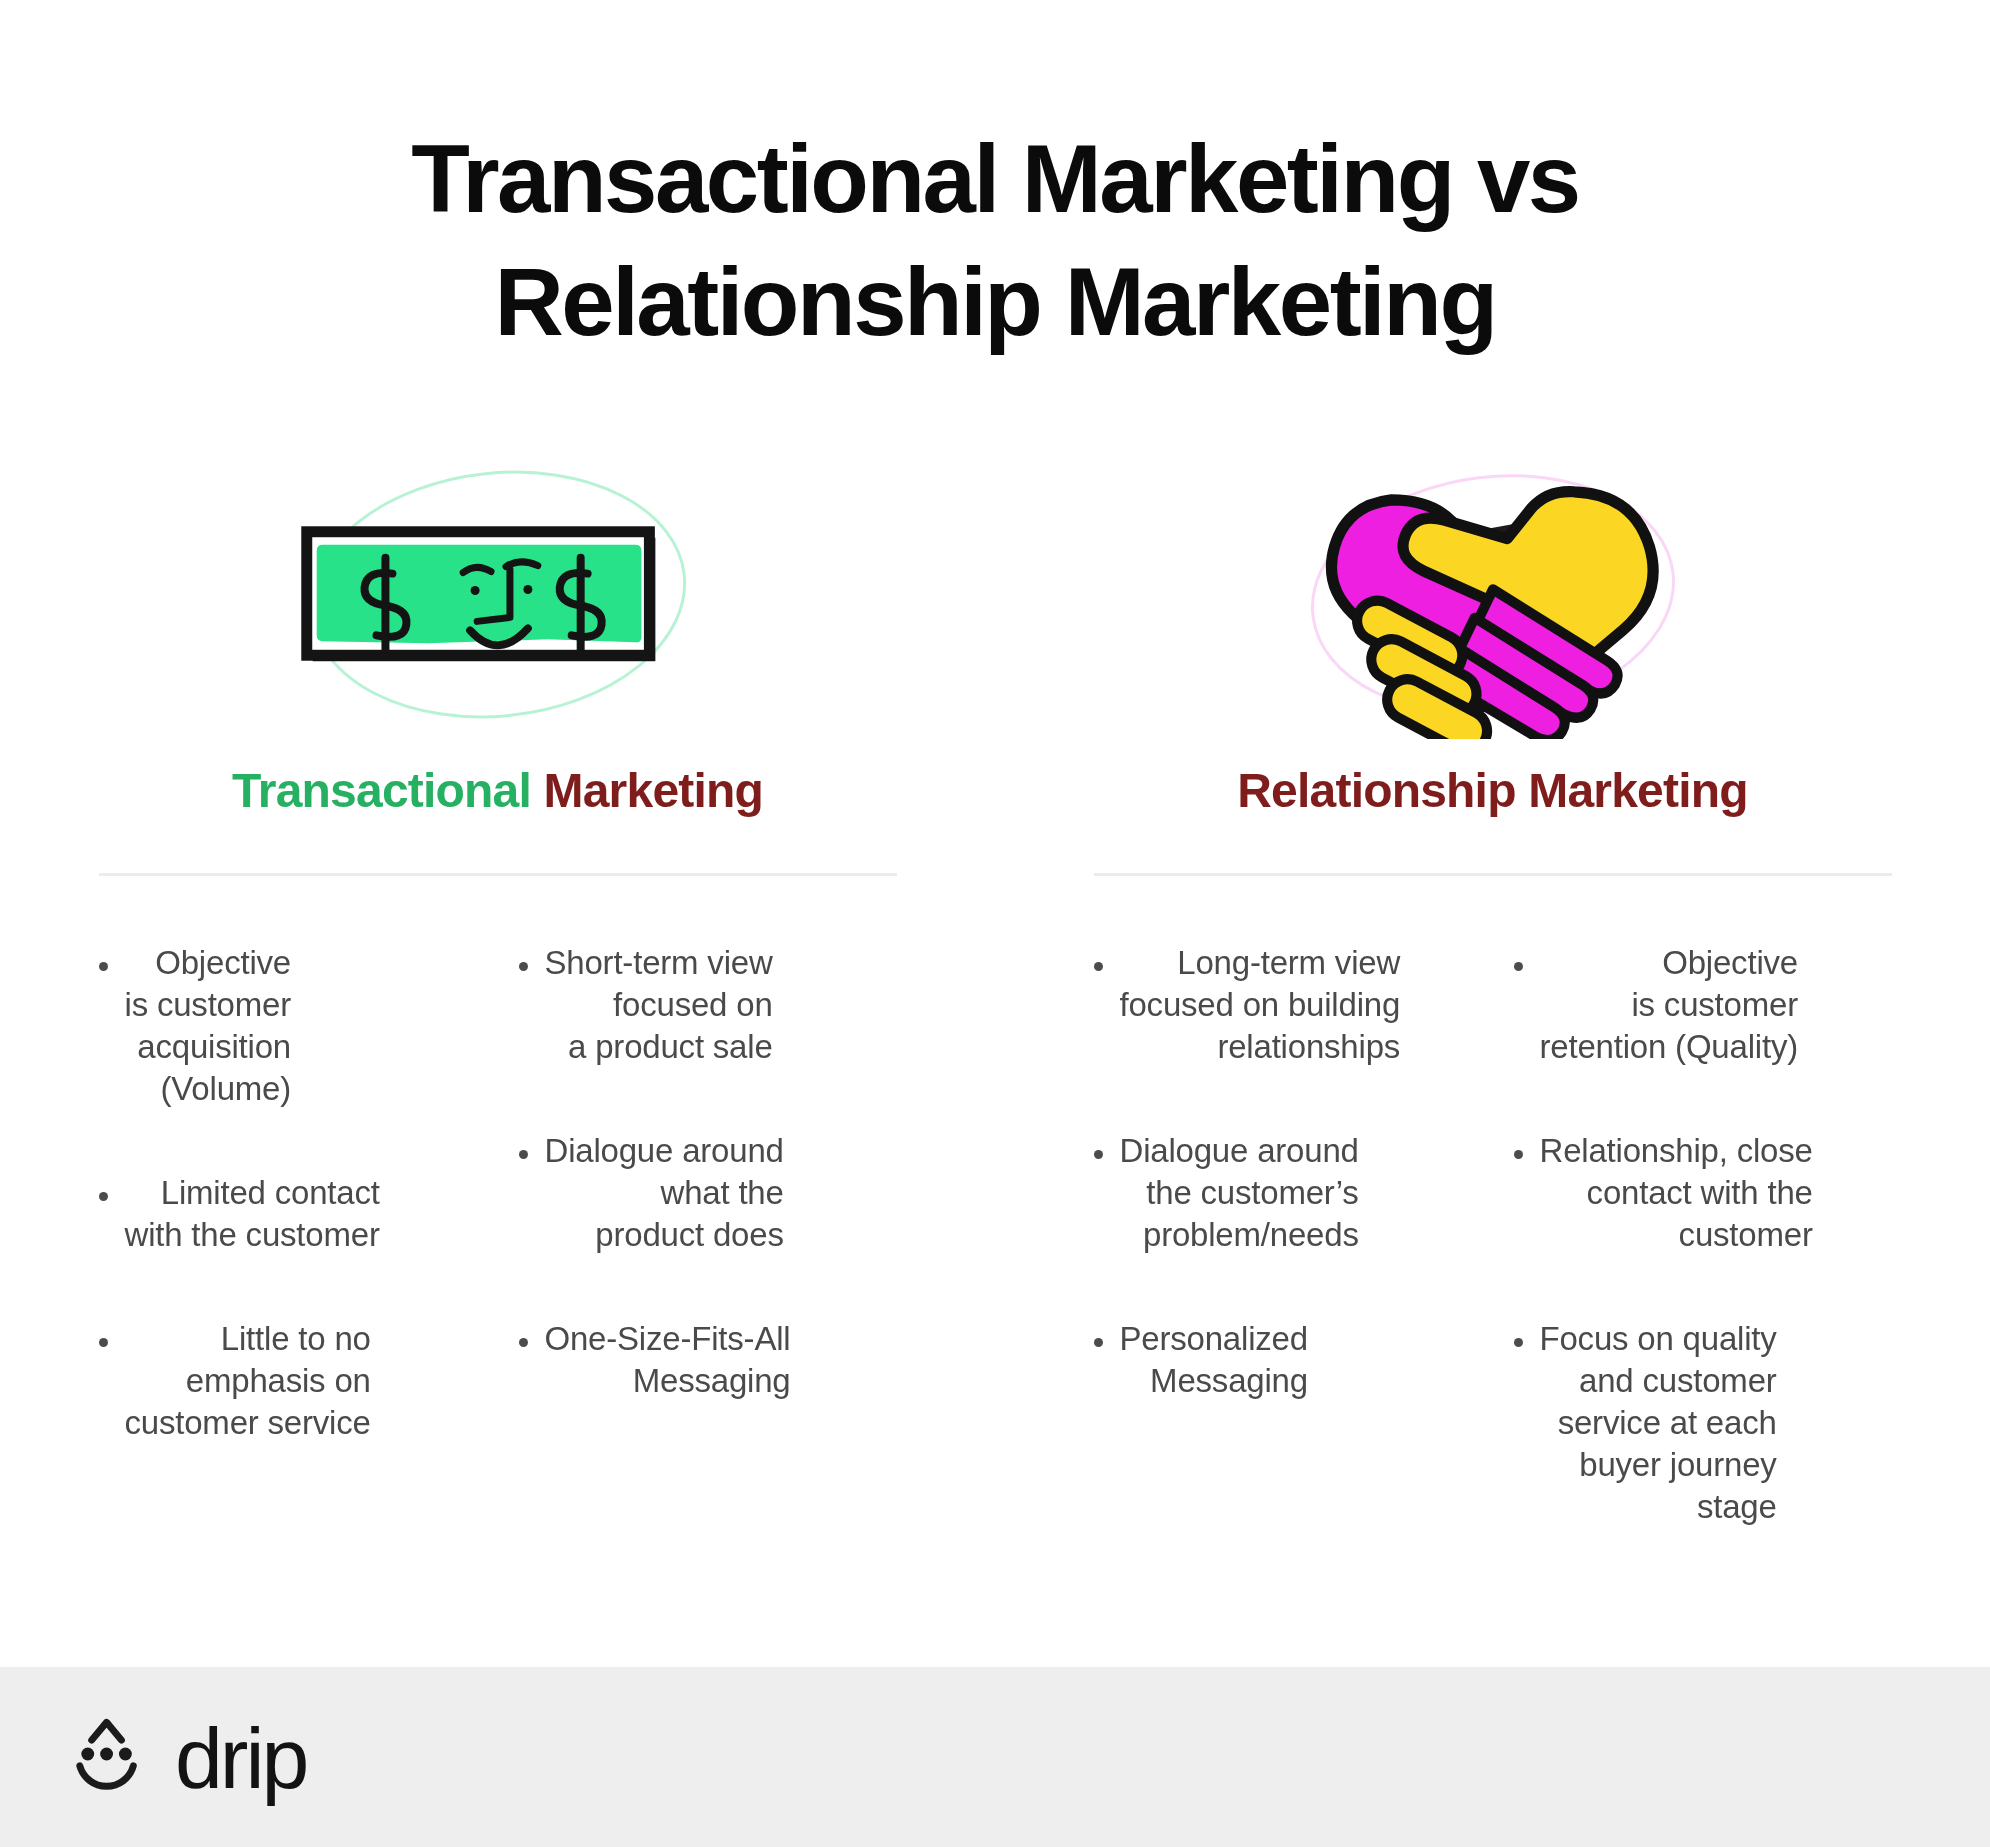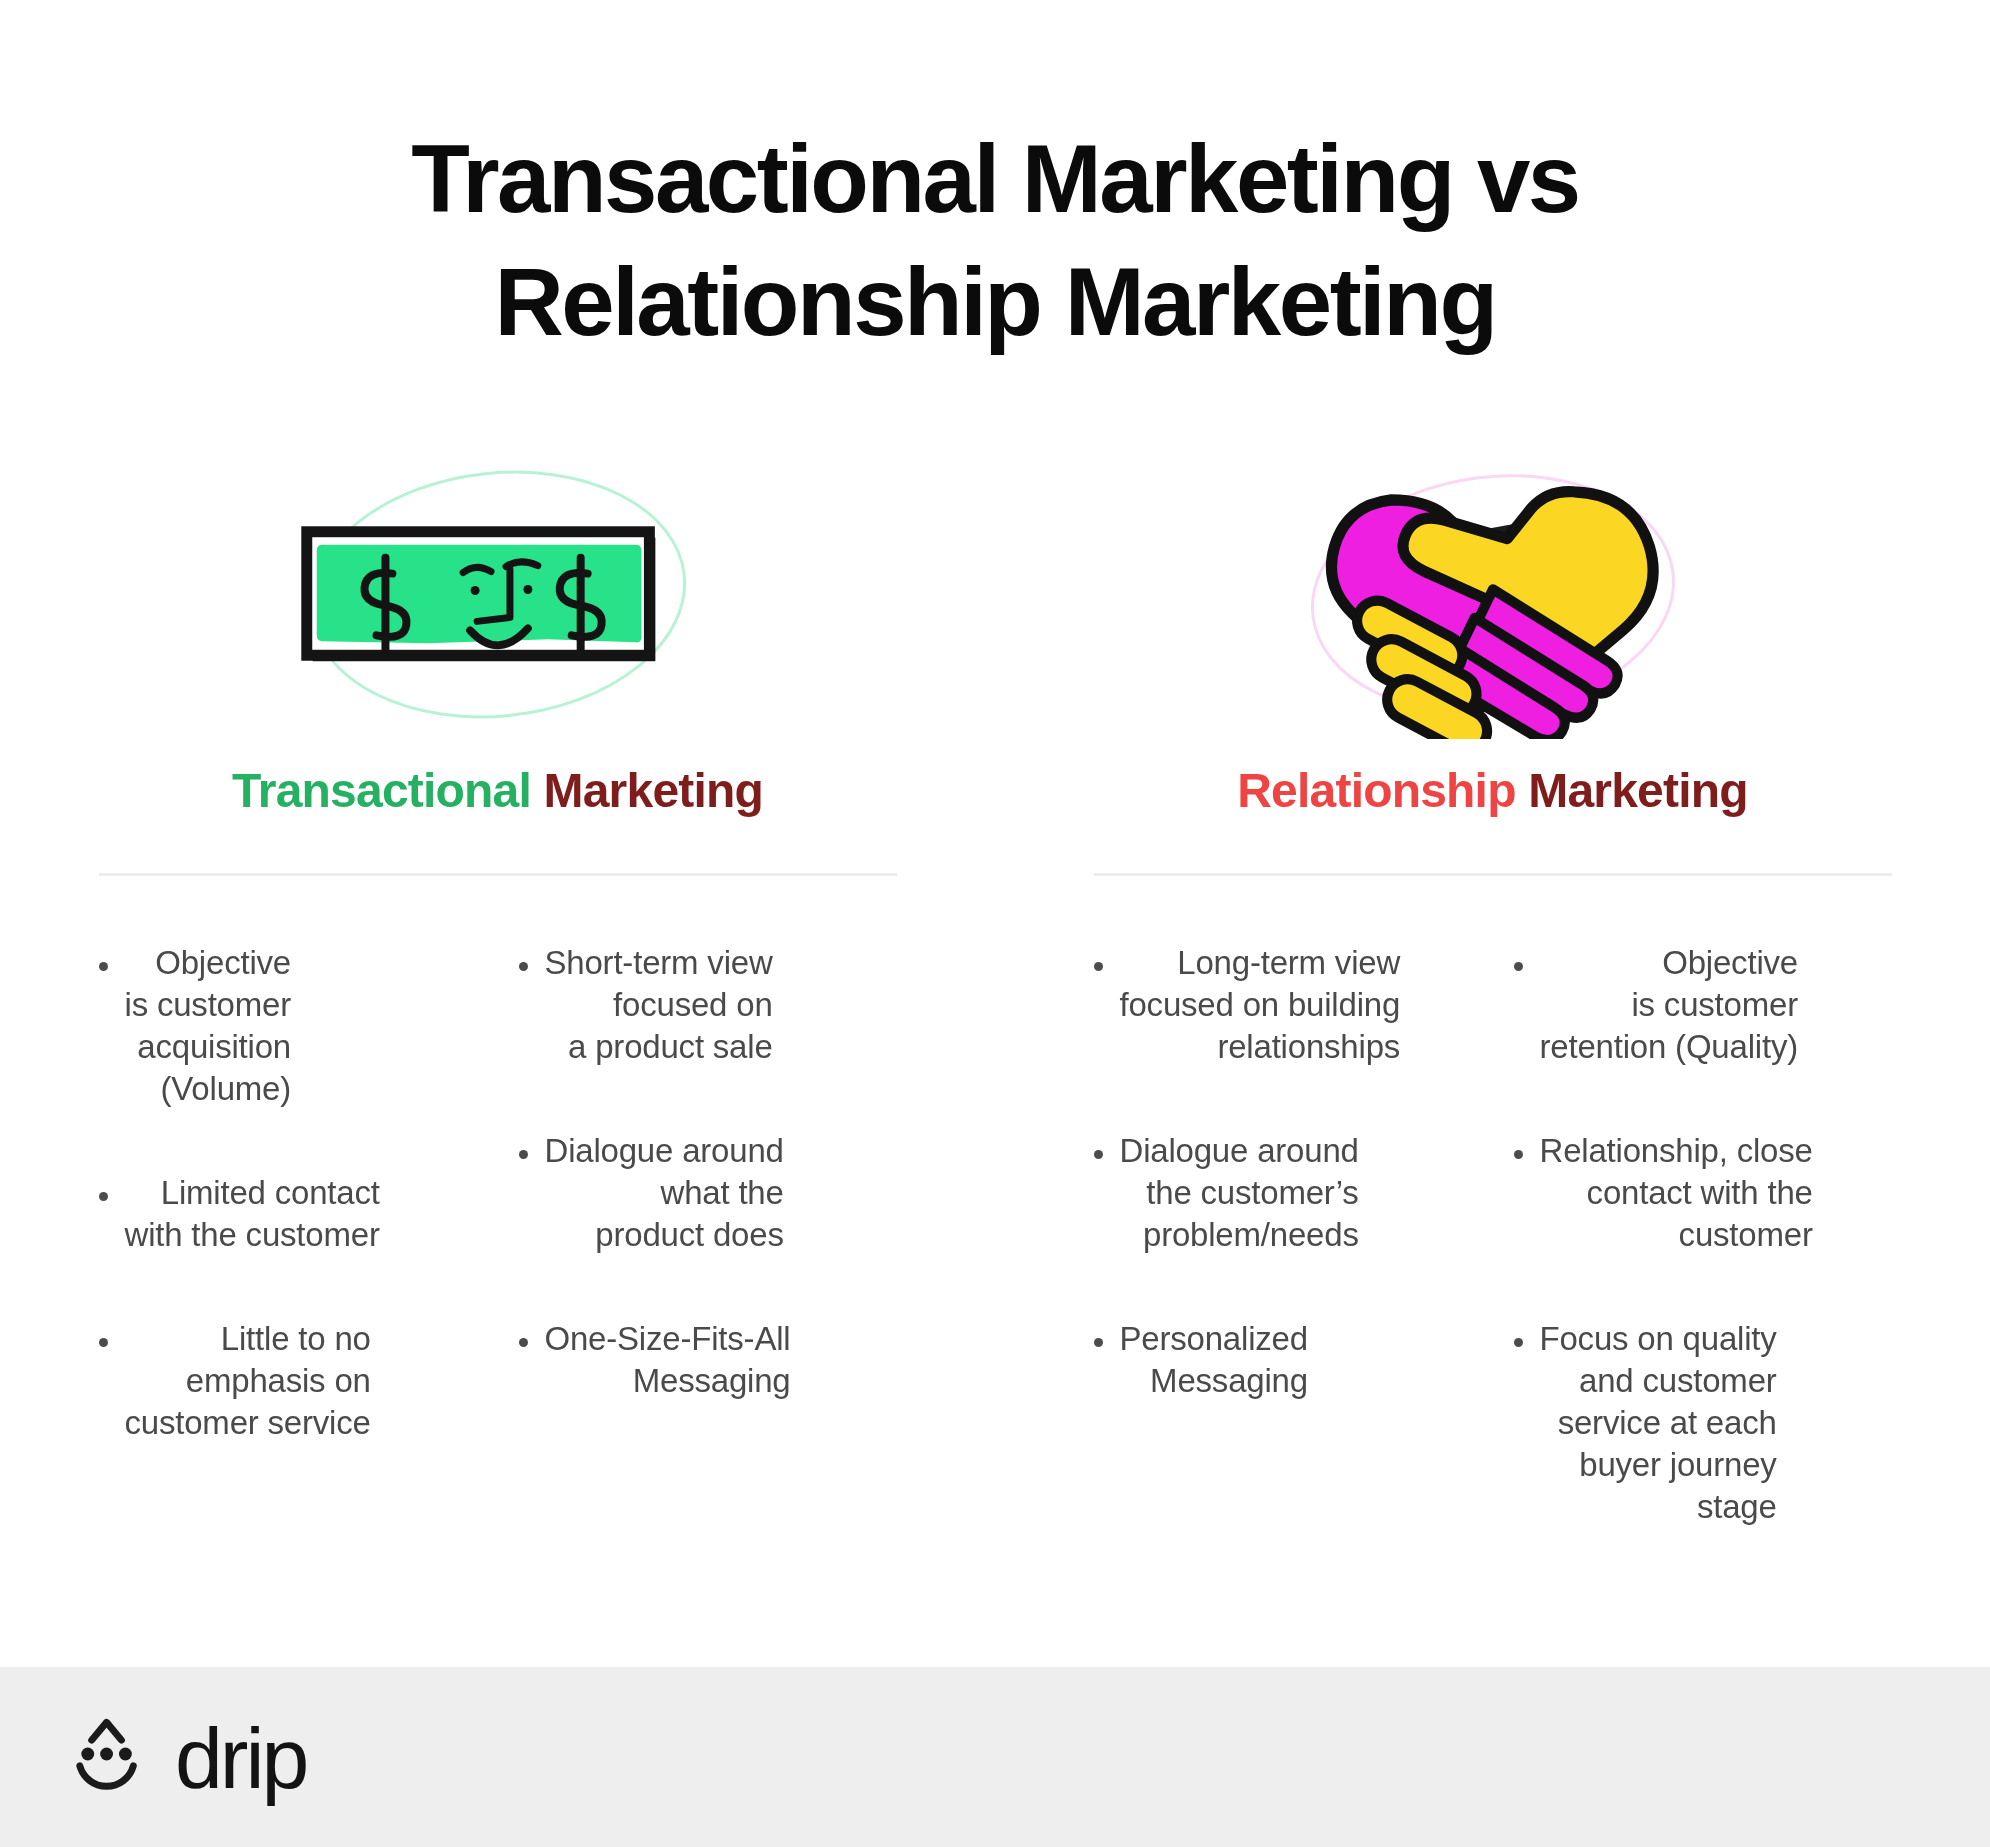--- a/index.html
+++ b/index.html
@@ -63,21 +63,21 @@
   
   .panel-heading {
     margin-top: 22px;
     font-size: 48px;
     font-weight: 700;
     line-height: 60px;
     letter-spacing: -0.8px;
     white-space: nowrap;
   }
   .kw-green { color: #25b062; }
-  .kw-pink  { color: #ef4444; }
+  .kw-pink  { color: #7f1d1d; }
   .kw-black { color: #7f1d1d; }
 
   
   .divider {
     margin-top: 52px;
     width: 798px;
     height: 3px;
     background: #ececee;
   }
 

